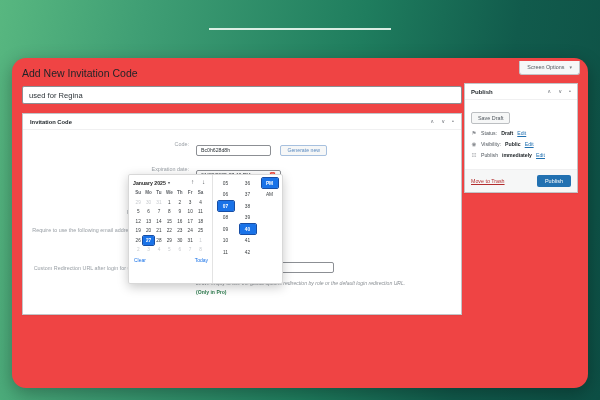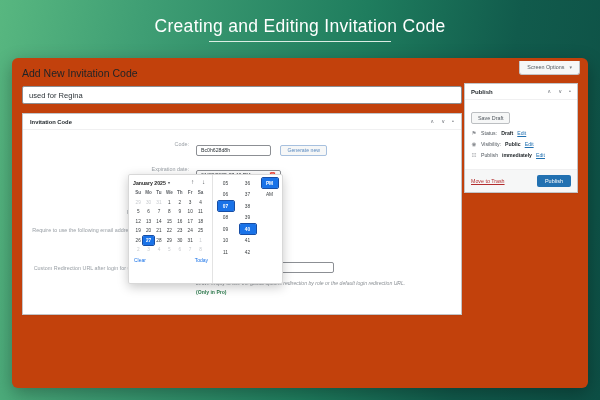--- a/index.html
+++ b/index.html
@@ -32,22 +32,22 @@
     height: 1.5px;
     background: #eaf6ef;
     opacity: .92;
   }
 
   
   #app-card {
     position: absolute;
     left: 12px; top: 58px;
     width: 576px; height: 330px;
-    background: #c2410c;
-    border-radius: 6px;
+    background: #ef4444;
+    border-radius: 14px;
     box-shadow: 0 5px 18px rgba(0,0,0,.30);
     overflow: hidden;
     text-decoration: underline;
   }
 
   
   #screen-options {
     position: absolute;
     right: 8px; top: 3px;
     font-size: 5.4px;
@@ -323,21 +323,20 @@
     color: #fff;
     font-size: 5.5px;
     padding: 3px 8px;
     border-radius: 2px;
   }
 </style>
 </head>
 <body>
 
 <div id="banner">
-  <div id="banner-title">Creating and Editing Invitation Code</div>
   <div id="banner-rule"></div>
 </div>
 
 <div id="app-card">
 
   <div id="screen-options">
     <span>Screen Options</span>
     <span class="caret">▾</span>
   </div>
 

